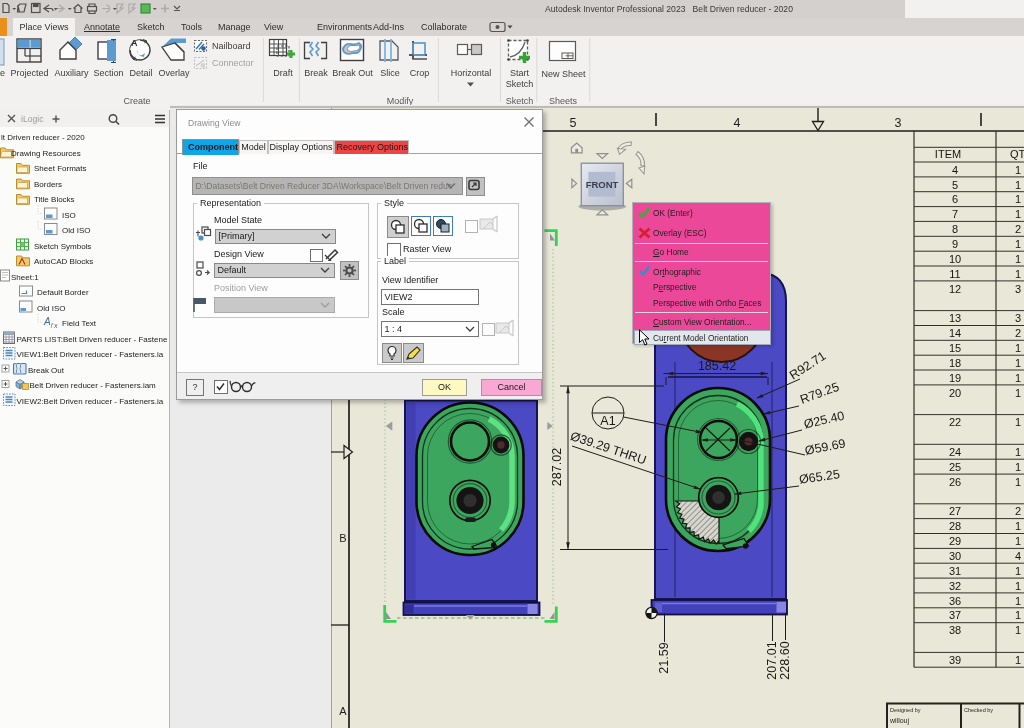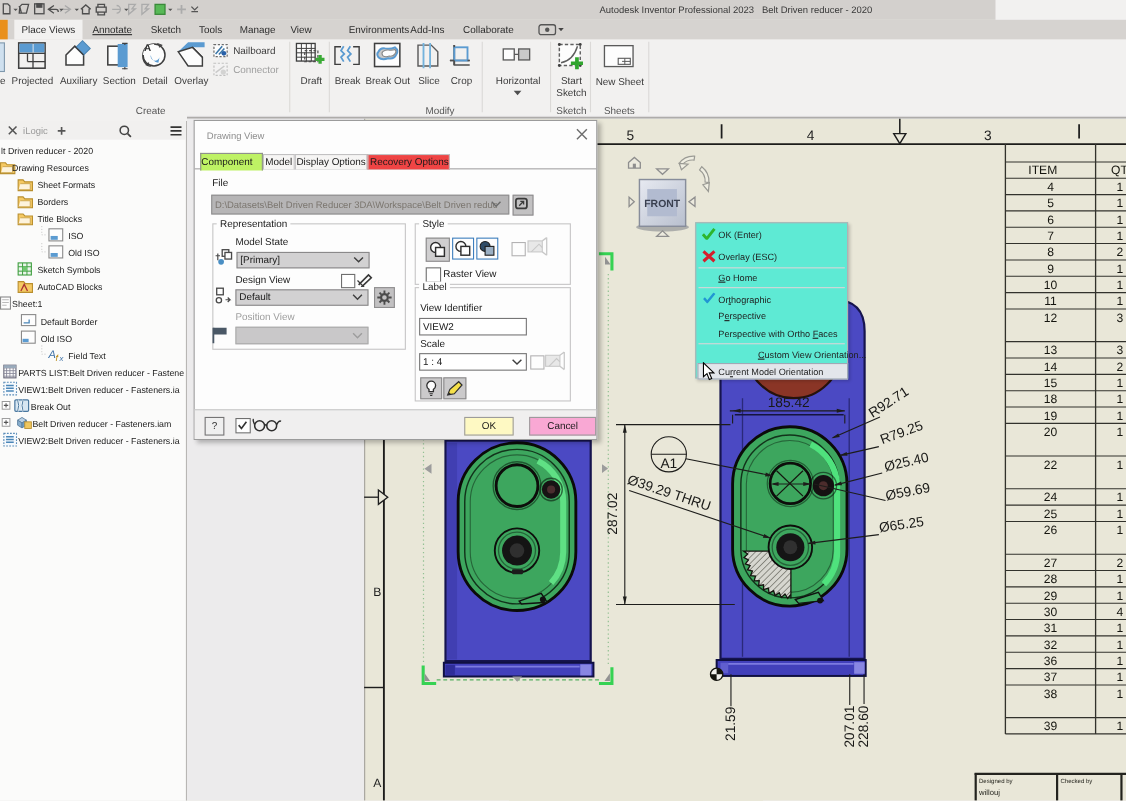--- a/index.html
+++ b/index.html
@@ -571,21 +571,21 @@
 </svg>
 </div>
 
 <div class="abs" id="dialog" style="left:176px;top:108.5px;width:365px;height:289.5px;background:#fdfdfd;border:1px solid #9b9b9b;box-shadow:3px 3px 4px rgba(0,0,0,0.25);font-size:9px;color:#1a1a1a;">
   <div class="abs" style="left:11px;top:8px;font-size:8.6px;color:#8e8e8e;">Drawing View</div>
   <svg class="abs" style="left:346px;top:6px" width="12" height="12">
       <path d="M1.5,1.5 l9,9 M10.5,1.5 l-9,9" stroke="#6e6e6e" stroke-width="1.3"></path>
     </svg>
 
   <div class="abs" style="left:0;top:43.5px;width:365px;height:1px;background:#a3a2a3;"></div>
-  <div class="abs" style="left:5px;top:29px;width:55px;height:15px;background:#bef264;border:1px solid #8f8f8f;border-bottom:none;text-align:left;line-height:15px;z-index:2;">Component</div>
+  <div class="abs" style="left:5px;top:29px;width:55px;height:15px;background:#0ea5e9;border:1px solid #8f8f8f;border-bottom:none;text-align:right;line-height:15px;z-index:2;font-weight:bold;">Component</div>
   <div class="abs" style="left:62px;top:30.5px;width:27px;height:13px;border:1px solid #c2c1c2;border-bottom:none;background:#f6f5f4;text-align:center;line-height:13px;">Model</div>
   <div class="abs" style="left:91px;top:30.5px;width:64px;height:13px;border:1px solid #c2c1c2;border-bottom:none;background:#f6f5f4;text-align:center;line-height:13px;">Display Options</div>
   <div class="abs" style="left:157px;top:30.5px;width:73px;height:13px;border:1px solid #c2c1c2;border-bottom:none;background:#ef4444;text-align:right;line-height:13px;">Recovery Options</div>
 
   <div class="abs" style="left:16px;top:51px;">File</div>
   <div class="abs" style="left:15px;top:67.5px;width:269px;height:16px;background:#b6b5b6;border:1px solid #908f90;color:#7b766f;font-size:8.6px;line-height:16px;white-space:nowrap;overflow:hidden;">&nbsp;D:\Datasets\Belt Driven Reducer 3DA\Workspace\Belt Driven reduc</div>
   <svg class="abs" style="left:269px;top:72px" width="10" height="8">
       <path d="M1,1.5 l4,4 l4,-4" stroke="#6b6b6b" stroke-width="1.3" fill="none"></path>
     </svg>
   <div class="abs" style="left:289px;top:67.5px;width:17px;height:17px;background:#c2c1c2;border:1px solid #8f8e8f;">
@@ -714,38 +714,38 @@
   </div>
   <svg class="abs" style="left:51px;top:268px" width="30" height="17" viewBox="0 0 30 17">
     <circle cx="8" cy="9" r="4.5" fill="none" stroke="#2e2e2e" stroke-width="1.4"></circle>
     <circle cx="19" cy="9" r="4.5" fill="none" stroke="#2e2e2e" stroke-width="1.4"></circle>
     <path d="M12.5,9 q1.5,-2 2,0 M23.5,8 q2,-4 4,-3 M3.5,8 q-2,-4 -1,-5" fill="none" stroke="#2e2e2e" stroke-width="1.3"></path>
   </svg>
   <div class="abs" style="left:245px;top:269.5px;width:43px;height:15px;background:#fef9c3;border:1px solid #9c9b9c;text-align:center;line-height:15px;">OK</div>
   <div class="abs" style="left:304px;top:269.5px;width:59px;height:15px;background:#f9a8d4;border:1px solid #9c9b9c;text-align:center;line-height:15px;">Cancel</div>
 </div>
 
-<div class="abs" id="ctxmenu" style="left:632px;top:202px;width:139px;height:142px;background:#5eead4;border:1px solid #b2b0b2;box-sizing:border-box;box-shadow:2px 2px 3px rgba(0,0,0,0.2);font-size:8.3px;color:#1f1f1f;">
+<div class="abs" id="ctxmenu" style="left:632px;top:202px;width:139px;height:142px;background:#ec4899;border:1px solid #b2b0b2;box-sizing:border-box;box-shadow:2px 2px 3px rgba(0,0,0,0.2);font-size:8.3px;color:#1f1f1f;">
   <svg class="abs" style="left:5px;top:4px" width="13" height="11">
       <path d="M1,6 l3.5,4 l7,-9" fill="none" stroke="#2db52d" stroke-width="2.6"></path>
     </svg>
   <div class="abs" style="left:20px;top:5px;">OK (Enter)</div>
   <svg class="abs" style="left:5px;top:23.5px" width="13" height="12">
       <path d="M1.5,1.5 l10,9 M11.5,1.5 l-10,9" stroke="#d41f2c" stroke-width="2.8"></path>
     </svg>
   <div class="abs" style="left:20px;top:25px;">Overlay (ESC)</div>
   <div class="abs" style="left:2px;top:40px;width:133px;height:1px;background:#d8d6d8;"></div>
   <div class="abs" style="left:20px;top:44px;"><u>G</u>o Home</div>
   <div class="abs" style="left:2px;top:57.5px;width:133px;height:1px;background:#d8d6d8;"></div>
   <svg class="abs" style="left:6px;top:63px" width="12" height="10">
       <path d="M1,5 l3,3.5 l6.5,-8" fill="none" stroke="#2196d3" stroke-width="2.2"></path>
     </svg>
   <div class="abs" style="left:20px;top:63.5px;">Or<u>t</u>hographic</div>
   <div class="abs" style="left:20px;top:79px;">P<u>e</u>rspective</div>
   <div class="abs" style="left:20px;top:94.5px;">Perspective with Ortho <u>F</u>aces</div>
   <div class="abs" style="left:2px;top:108.5px;width:133px;height:1px;background:#d8d6d8;"></div>
-  <div class="abs" style="left:20px;top:114px;margin-left:36px;"><u>C</u>ustom View Orientation...</div>
+  <div class="abs" style="left:20px;top:114px;"><u>C</u>ustom View Orientation...</div>
   <div class="abs" style="left:1px;top:127px;width:135px;height:13px;background:#e3e6eb;border:1px solid #9fa9b6;"></div>
   <div class="abs" style="left:20px;top:130px;">Cu<u>r</u>rent Model Orientation</div>
 </div>
 <svg class="abs" style="left:638px;top:329px;z-index:30" width="14" height="18" viewBox="0 0 14 18">
   <path d="M1.5,0.8 L1.5,13.5 L4.7,10.7 L6.8,16 L9,15.1 L6.8,10 L11,10 Z" fill="#fff" stroke="#000" stroke-width="1"></path>
 </svg>
 
 </body></html>

